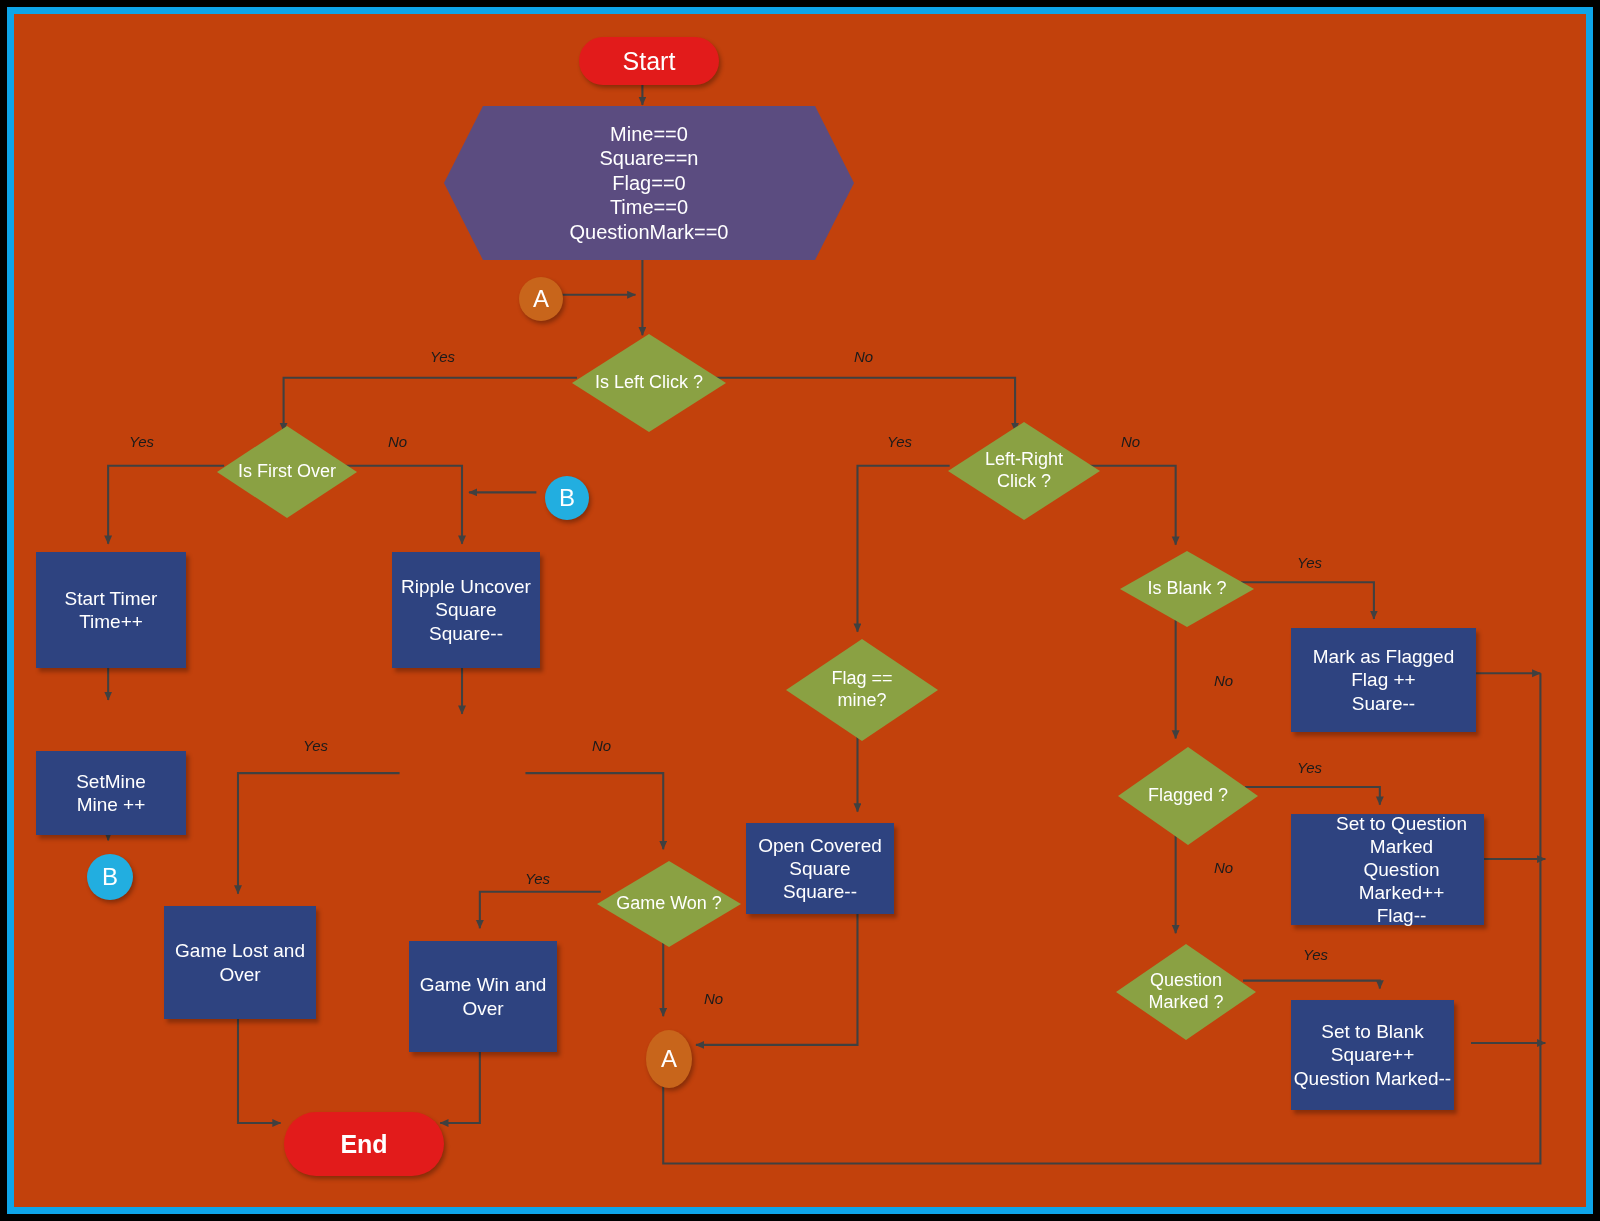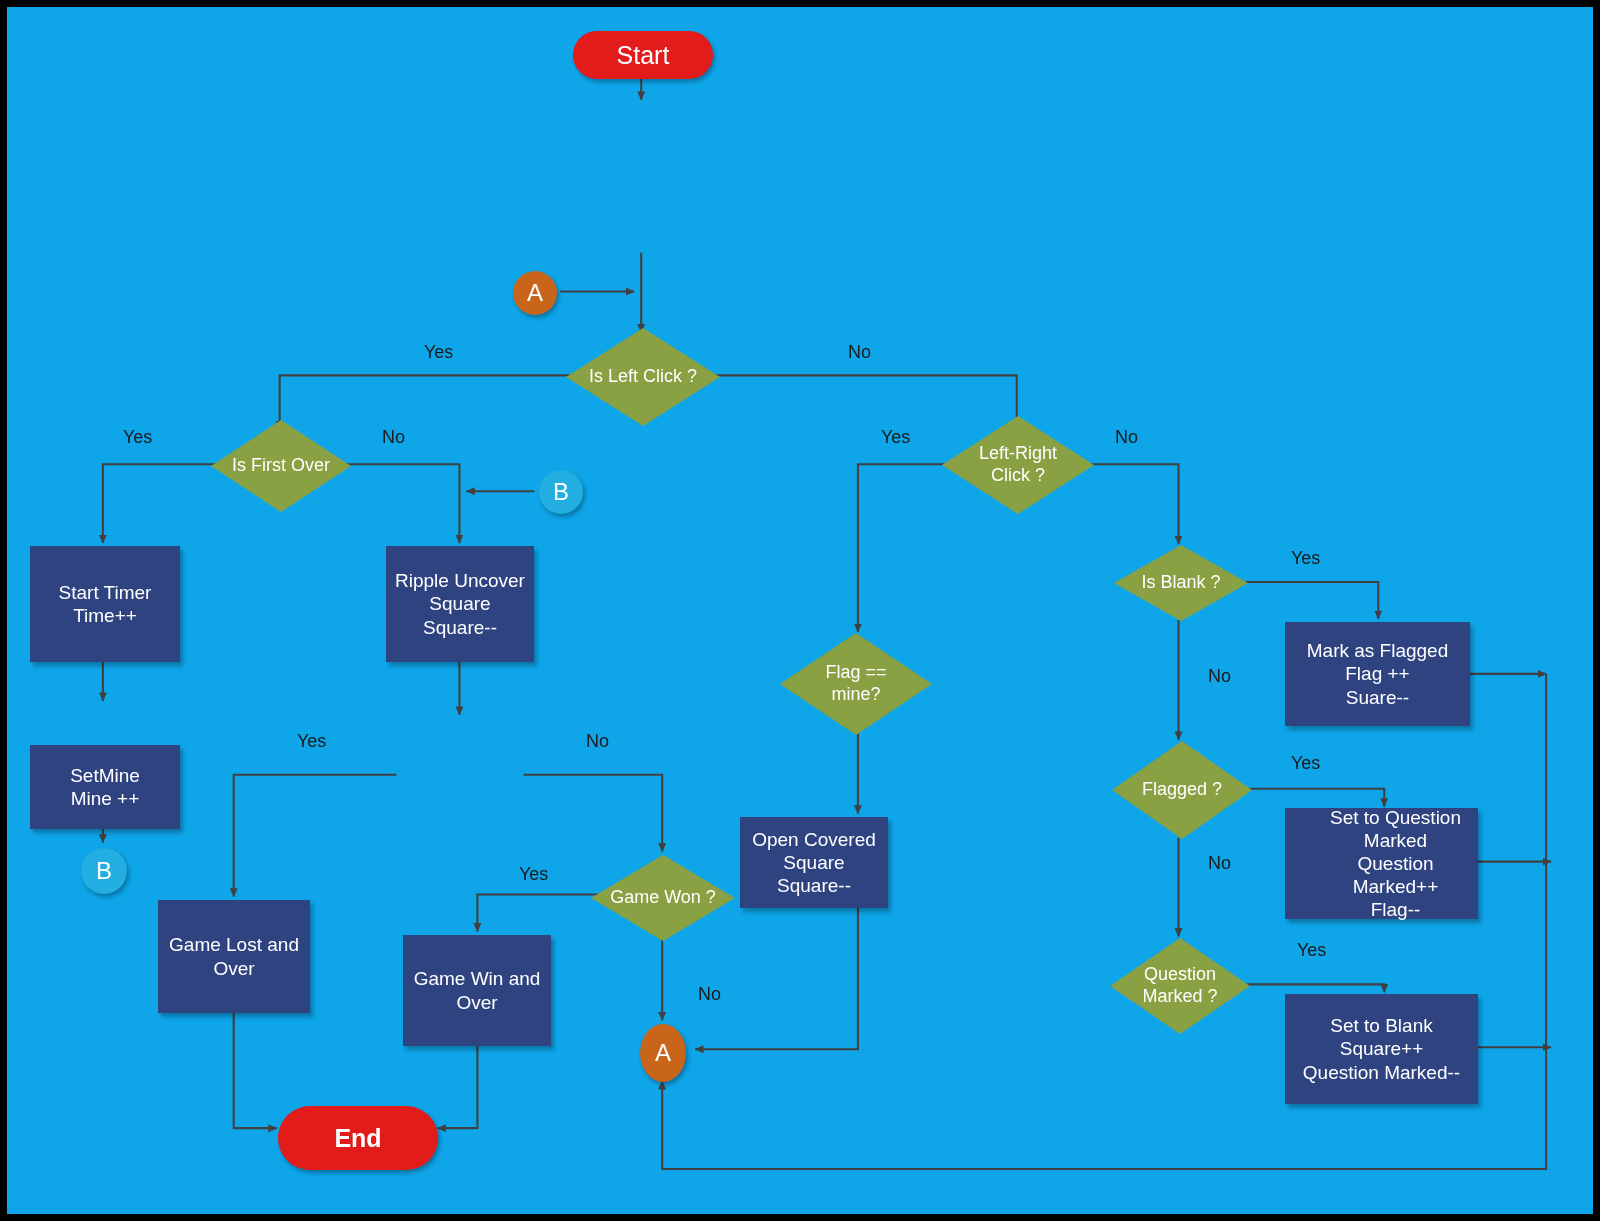--- a/index.html
+++ b/index.html
@@ -9,22 +9,22 @@
     position:relative;
     width:1600px;height:1221px;
     box-sizing:border-box;
     background:#000000;
     padding:7px;
     overflow:hidden;
   }
   #canvas{
     position:relative;
     width:100%;height:100%;
-    background:#0ea5e9;
-    border:1px solid #0ea5e9;
+    background:#c2410c;
+    border:7px solid #0ea5e9;
     box-sizing:border-box;
     overflow:hidden;
   }
   svg#wires{position:absolute;left:0;top:0;width:100%;height:100%;}
   .node{
     position:absolute;
     display:flex;align-items:center;justify-content:center;
     text-align:center;
     color:#ffffff;
     line-height:1.22;
@@ -58,23 +58,24 @@
   .conn{
     border-radius:50%;
     font-size:24px;
     box-shadow:2px 3px 4px rgba(0,0,0,.30);
   }
   .conn.a{background:#C8651B;}
   .conn.b{background:#22AEE0;}
   .edge-label{
     position:absolute;
     color:#1b1b1b;
-    font-size:18px;
+    font-size:15px;
     z-index:6;
     white-space:nowrap;
+    font-style:italic;
   }
 </style>
 </head>
 <body>
 
 <div id="frame">
   <div id="canvas">
 
     <svg id="wires" viewBox="0 0 1586 1207" preserveAspectRatio="none">
       <defs>
@@ -141,20 +142,25 @@
         <path d="M1470,855 L1545,855"></path>
 
         <path d="M1470,1041 L1545,1041"></path>
 
         <path d="M1540,667 L1540,1163 L655,1163 L655,1075"></path>
       </g>
     </svg>
 
     <div class="node terminator" style="left:565px;top:23px;width:140px;height:48px;">Start</div>
 
+    <div class="node prep" style="left:430px;top:92px;width:410px;height:154px;">Mine==0
+Square==n
+Flag==0
+Time==0
+QuestionMark==0</div>
 
     <div class="node conn a" style="left:505px;top:263px;width:44px;height:44px;">A</div>
 
     <div class="node decision" style="left:558px;top:320px;width:154px;height:98px;">Is Left Click ?</div>
 
     <div class="node decision" style="left:203px;top:412px;width:140px;height:92px;">Is First Over</div>
 
     <div class="node conn b" style="left:531px;top:462px;width:44px;height:44px;">B</div>
 
     <div class="node decision" style="left:934px;top:408px;width:152px;height:98px;">Left-Right
@@ -201,21 +207,21 @@
     <div class="node decision" style="left:1104px;top:733px;width:140px;height:98px;">Flagged ?</div>
 
     <div class="node process" style="left:1277px;top:800px;width:193px;height:111px;padding-left:28px;">Set to Question
 Marked
 Question Marked++
 Flag--</div>
 
     <div class="node decision" style="left:1102px;top:930px;width:140px;height:96px;">Question
 Marked ?</div>
 
-    <div class="node process" style="left:1277px;top:986px;width:193px;height:110px;">Set to Blank
+    <div class="node process" style="left:1277px;top:986px;width:163px;height:110px;">Set to Blank
 Square++
 Question Marked--</div>
 
     <div class="edge-label" style="left:416px;top:334px;">Yes</div>
     <div class="edge-label" style="left:840px;top:334px;">No</div>
 
     <div class="edge-label" style="left:115px;top:419px;">Yes</div>
     <div class="edge-label" style="left:374px;top:419px;">No</div>
 
     <div class="edge-label" style="left:873px;top:419px;">Yes</div>

